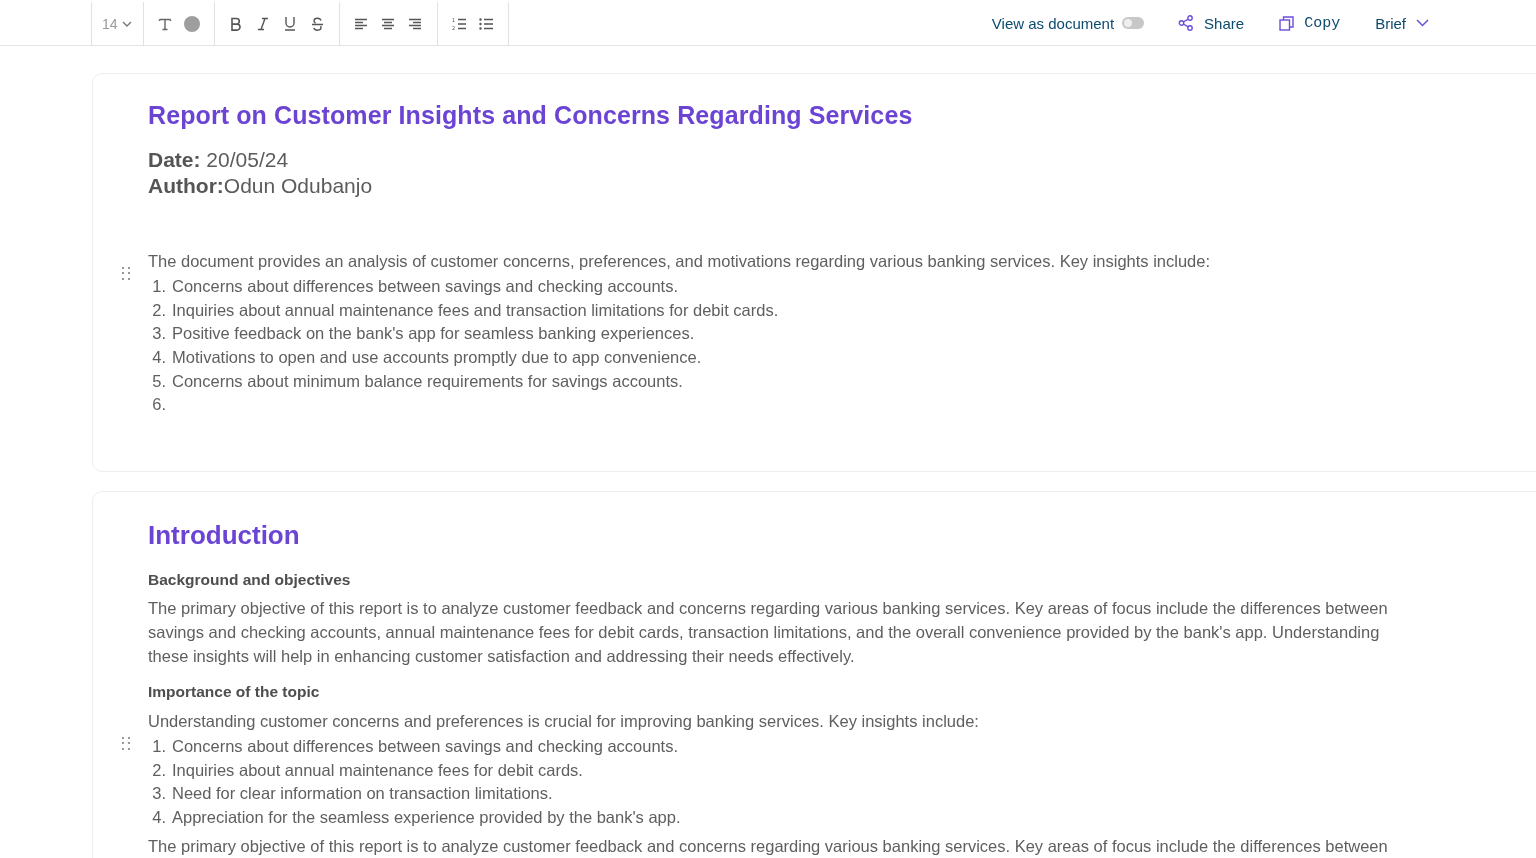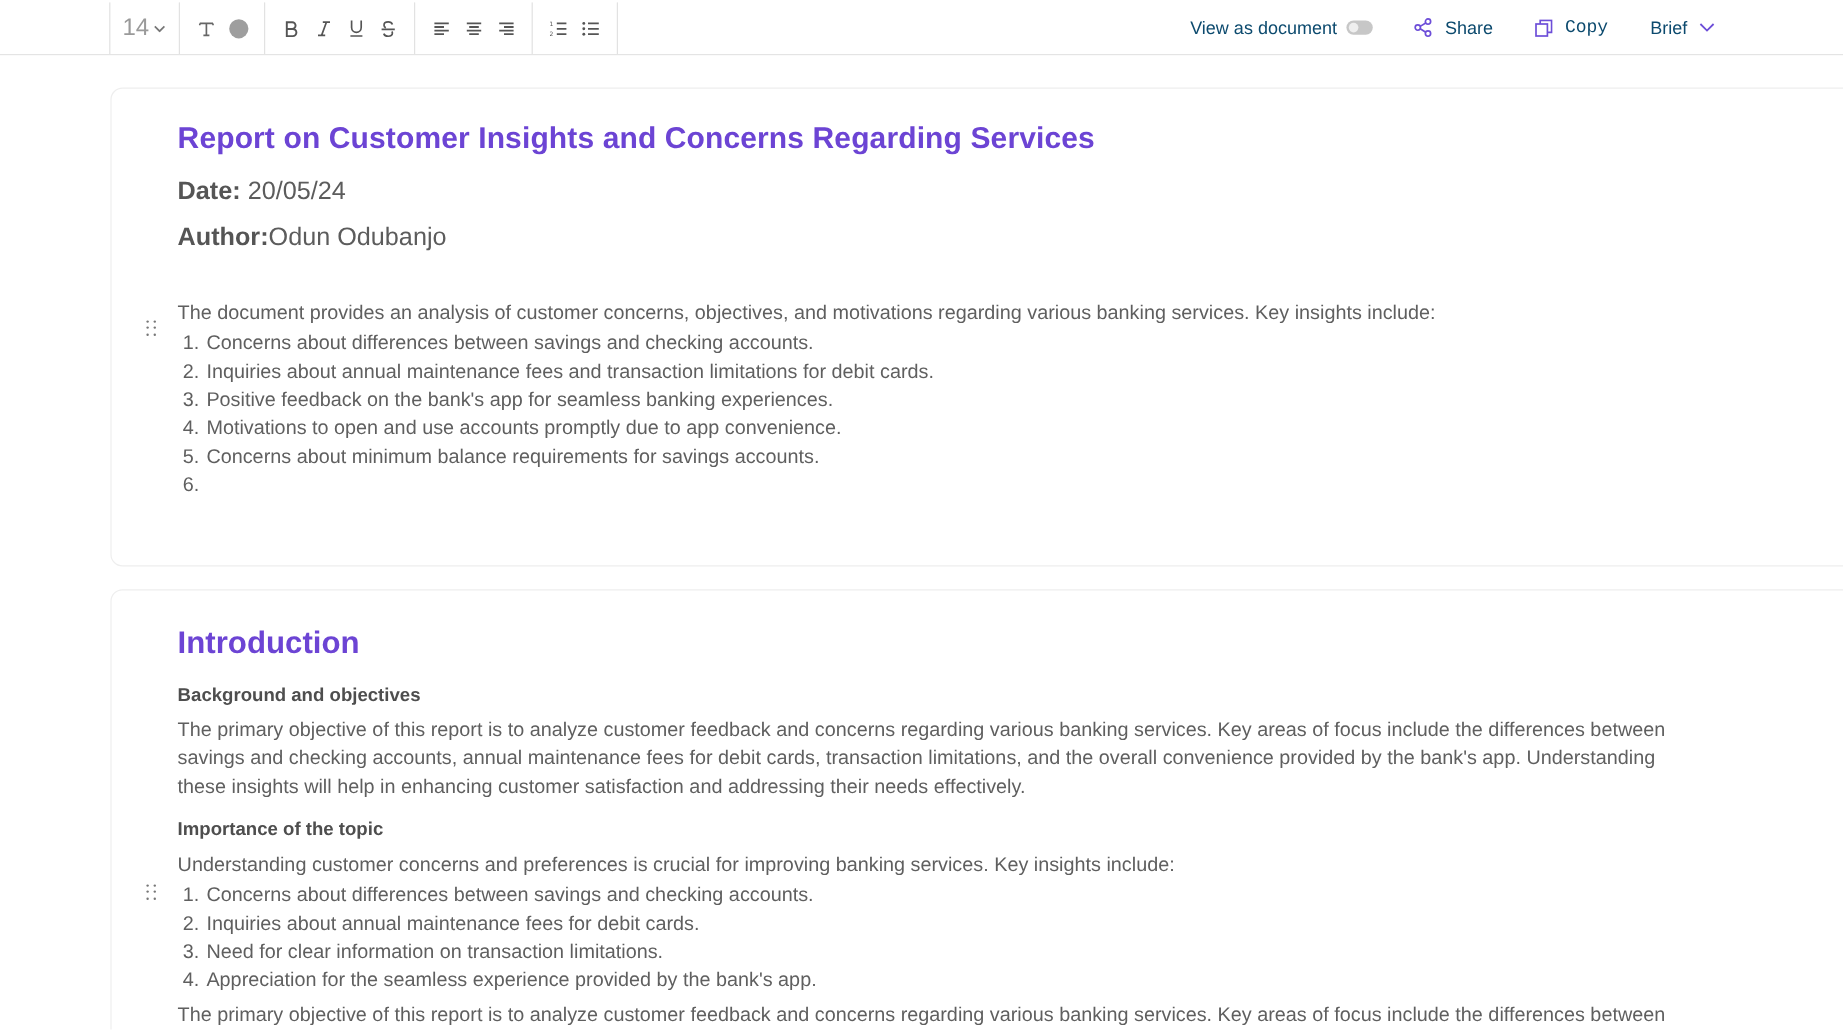--- a/index.html
+++ b/index.html
@@ -14,21 +14,21 @@
   .tb-left { position: absolute; left: 91px; top: 2px; height: 43px; display: flex; }
   .tb-group {
     display: flex; align-items: center; height: 43px;
     border-left: 1px solid #e2e2e2; padding: 0 8px;
   }
   .tb-group:last-child { border-right: 1px solid #e2e2e2; }
   .tb-btn {
     width: 27px; height: 28px; display: flex; align-items: center; justify-content: center;
     color: #6a6a6a; cursor: pointer;
   }
-  .fs-select { display: flex; align-items: center; gap: 4px; color: #9a9a9a; font-size: 20px; padding: 0 3px 0 2px; cursor: pointer; }
+  .fs-select { display: flex; align-items: center; gap: 4px; color: #9a9a9a; font-size: 14px; padding: 0 3px 0 2px; cursor: pointer; }
   .color-dot { width: 16px; height: 16px; border-radius: 50%; background: #9e9e9e; }
 
   .tb-right {
     position: absolute; right: 0; top: 0; height: 46px; display: flex; align-items: center;
     color: #0c4a6e; font-size: 15px;
   }
   .tb-right .action { display: flex; align-items: center; cursor: pointer; }
   .view-doc { margin-right: 34px; }
   .view-doc .lbl { margin-right: 8px; }
   .toggle {
@@ -53,21 +53,21 @@
 
   .doc-title {
     position: absolute; left: 55px; font-weight: bold; color: #6c44d4;
   }
   .card1 .doc-title { top: 27px; font-size: 25px; letter-spacing: 0.1px; }
   .card2 .doc-title { top: 28px; font-size: 26px; }
 
   .meta { position: absolute; left: 55px; font-size: 21px; color: #5c5c5c; }
   .meta b { color: #555; font-weight: bold; }
   .meta-date { top: 74px; }
-  .meta-author { top: 112px; }
+  .meta-author { top: 100px; }
 
   .subhead {
     position: absolute; left: 55px; font-size: 15.5px; font-weight: bold; color: #4e4e4e;
   }
   .para {
     position: absolute; left: 55px; font-size: 16.5px; color: #5f5f5f; line-height: 24px;
   }
   ol.list {
     position: absolute; left: 55px; list-style: none; font-size: 16.5px; color: #5f5f5f;
   }
@@ -193,21 +193,21 @@
 
 <div class="card card1">
   <div class="doc-title">Report on Customer Insights and Concerns Regarding Services</div>
   <div class="meta meta-date">
     <b>Date:</b>
     <span>20/05/24</span>
   </div>
   <div class="meta meta-author">
     <b>Author:</b><span>Odun Odubanjo</span>
   </div>
-  <div class="para" style="top:175px;">The document provides an analysis of customer concerns, objectives, and motivations regarding various banking services. Key insights include:</div>
+  <div class="para" style="top:175px;">The document provides an analysis of customer concerns, preferences, and motivations regarding various banking services. Key insights include:</div>
   <div class="drag-handle" style="top:193px;">
       <i></i>
       <i></i>
       <i></i>
       <i></i>
       <i></i>
       <i></i>
     </div>
   <ol class="list" style="top:201px;">
     <li>

